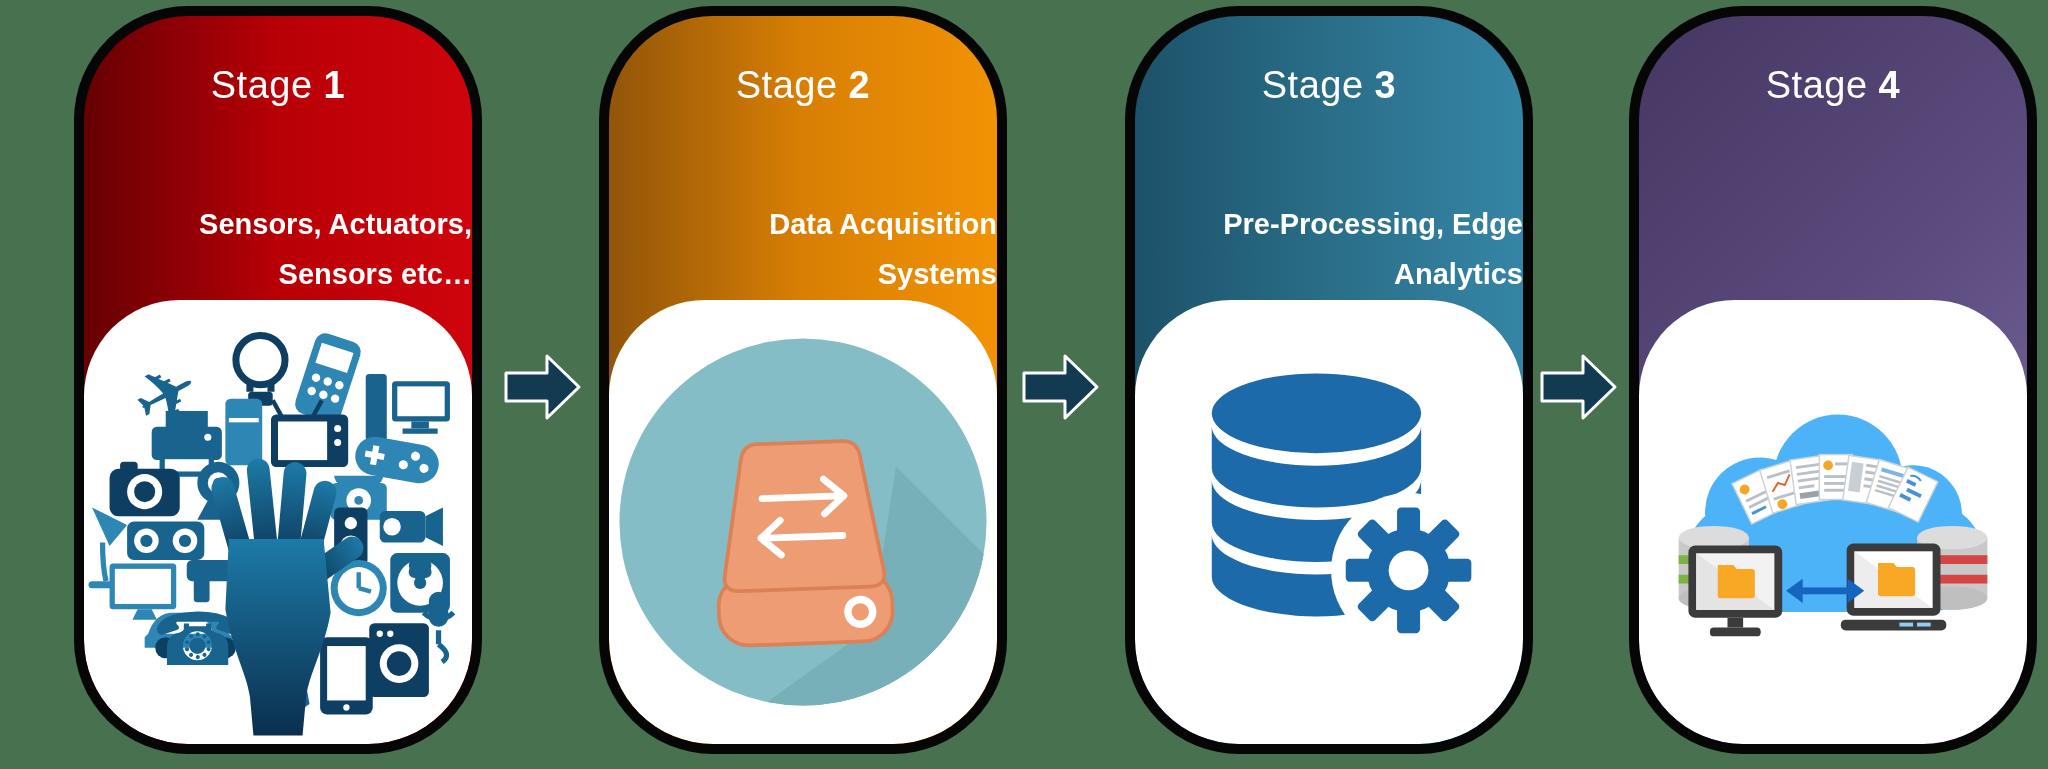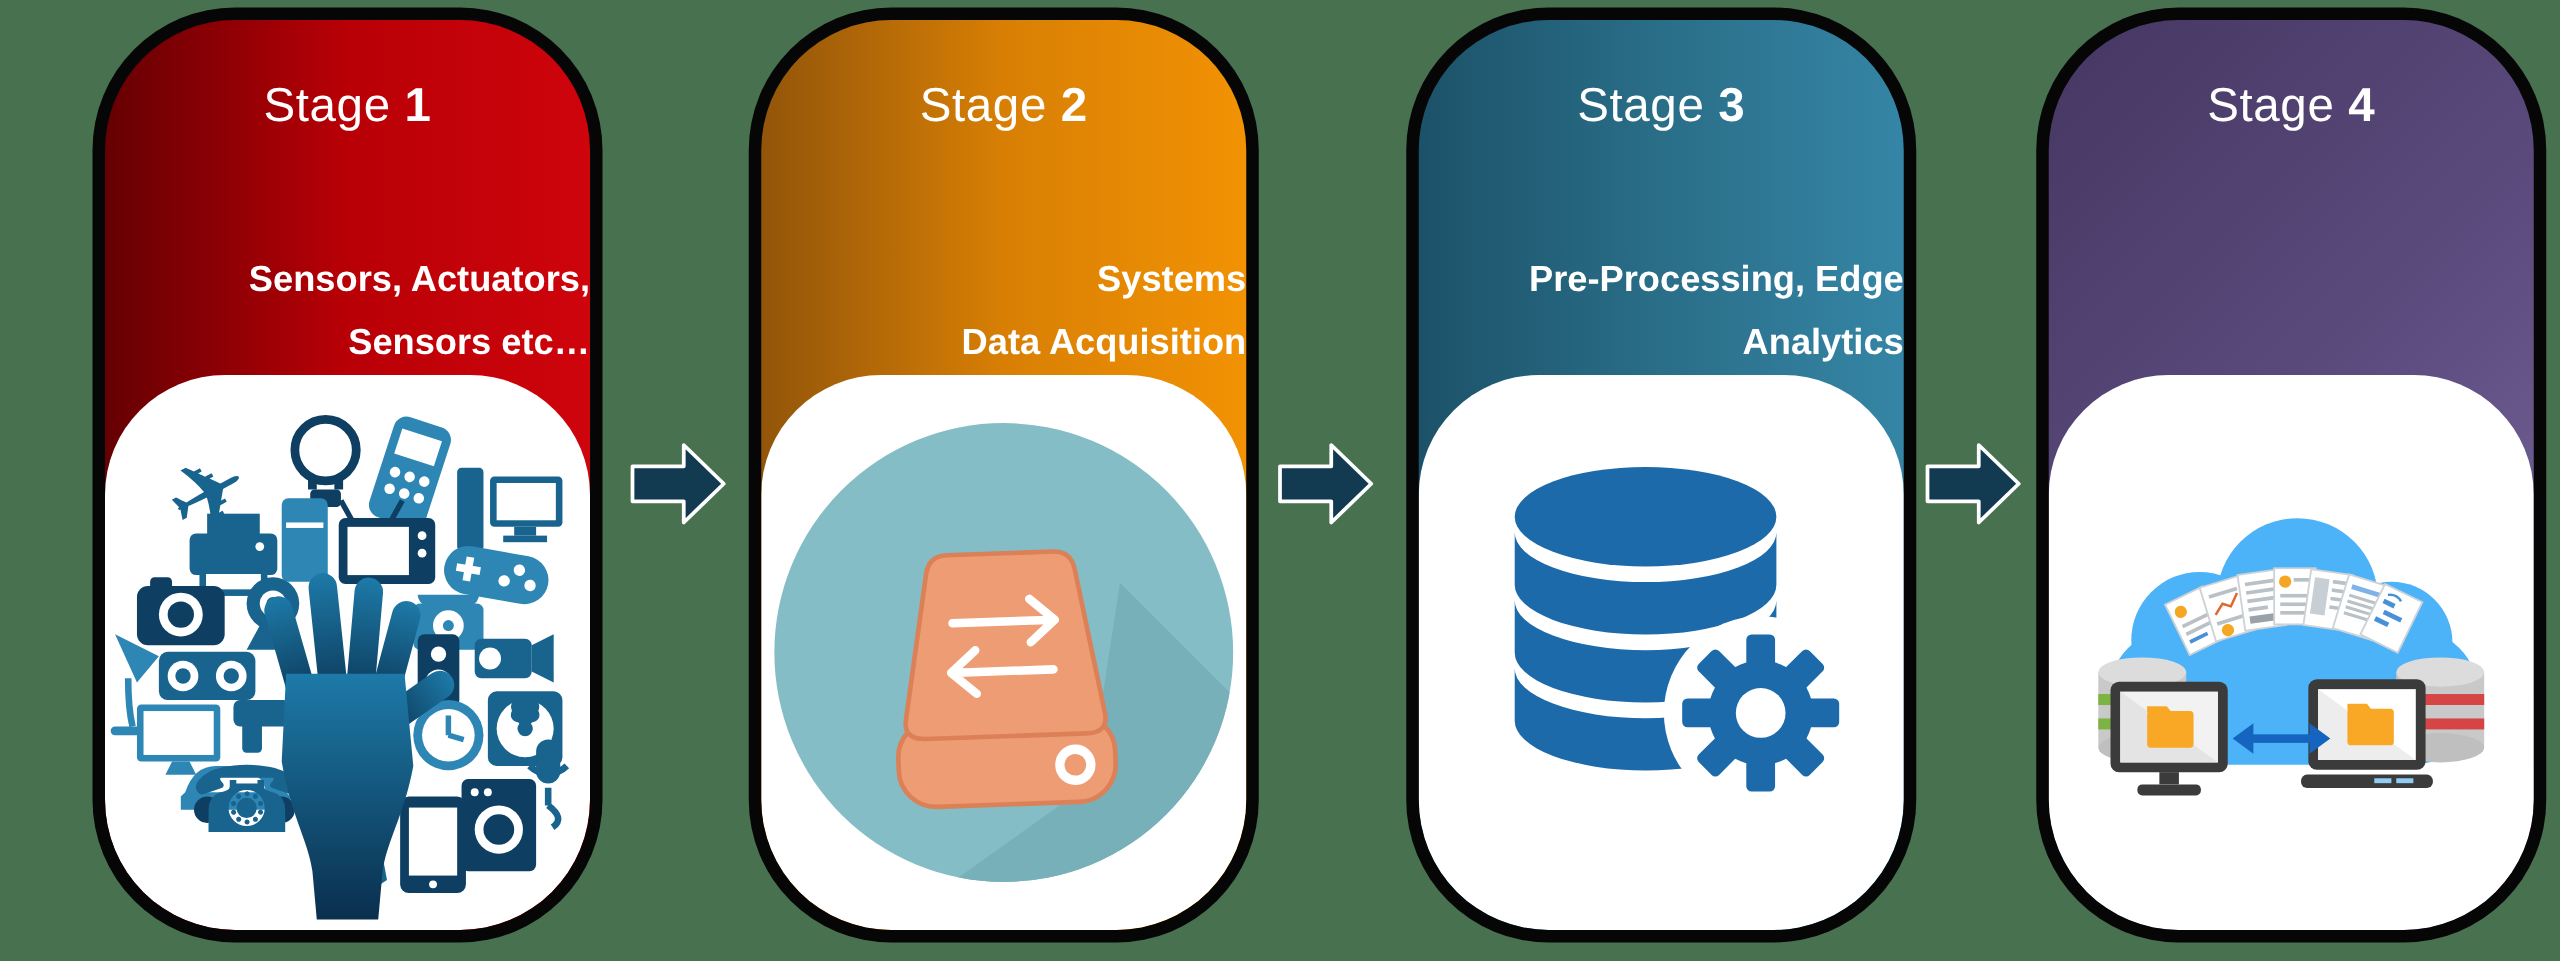--- a/index.html
+++ b/index.html
@@ -233,22 +233,22 @@
           </g>
         </svg>
       </div>
     </div>
   </div>
 
   <div class="stage-card" style="left:599px;">
     <div class="card-inner g2">
       <div class="stage-title"><span>Stage</span> <b>2</b></div>
       <div class="stage-sub">
+        <div>Data Acquisition</div>
         <div>Systems</div>
-        <div>Data Acquisition</div>
       </div>
       <div class="white-panel">
         <svg class="icon-s2" viewBox="0 0 300 300">
           <defs>
             <clipPath id="circleclip">
                 <circle cx="150" cy="150" r="148"></circle>
               </clipPath>
           </defs>
           <circle cx="150" cy="150" r="148" fill="#84bdc6"></circle>
           <g clip-path="url(#circleclip)">

